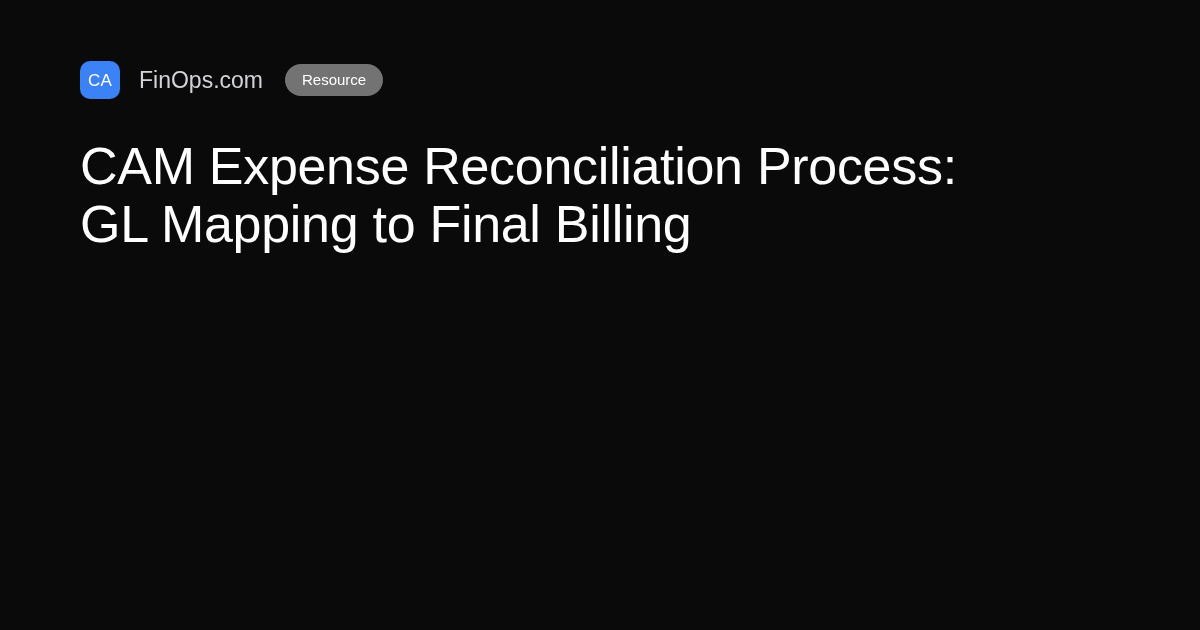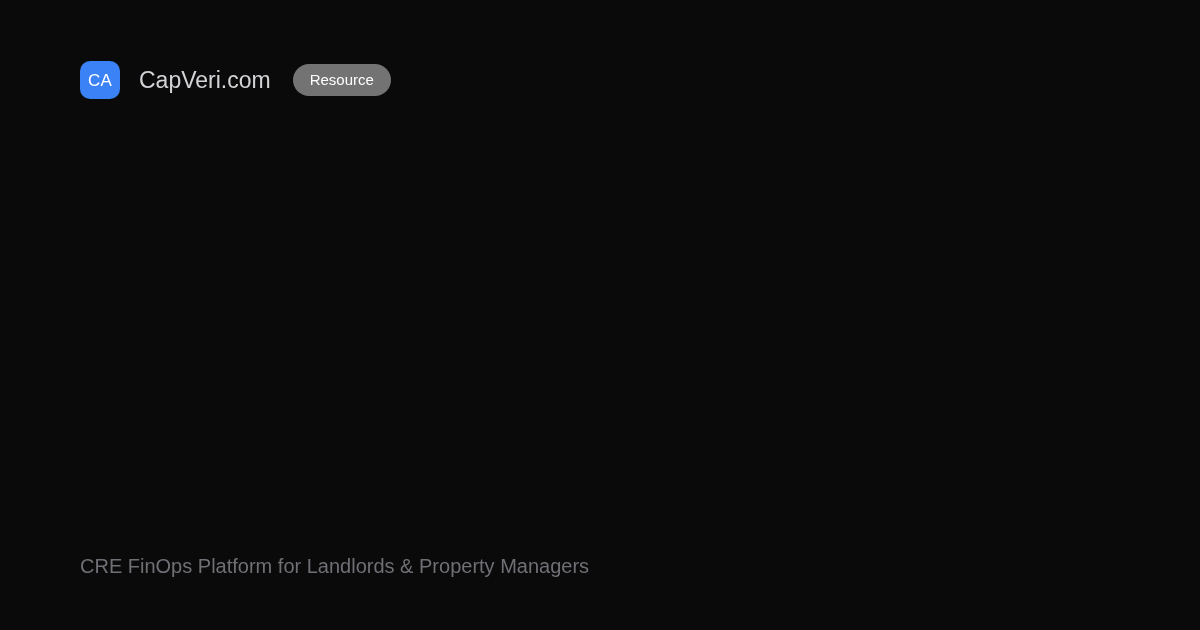--- a/index.html
+++ b/index.html
@@ -101,22 +101,25 @@
     white-space: nowrap;
   }
 </style>
 </head>
 <body>
 
 <div class="card">
 
   <div class="brand-row">
     <div class="logo-mark">CA</div>
-    <div class="brand-name">CapVeri.com</div>
+    <div class="brand-name">FinOps.com</div>
     <div class="kind-badge">Resource</div>
   </div>
 
+  <div class="title-block">
+    <h1 class="title">CAM Expense Reconciliation Process:
+GL Mapping to Final Billing</h1>
+  </div>
 
   <div class="spacer"></div>
 
-  <div class="footer">CRE FinOps Platform for Landlords &amp; Property Managers</div>
 
 </div>
 
 </body></html>

